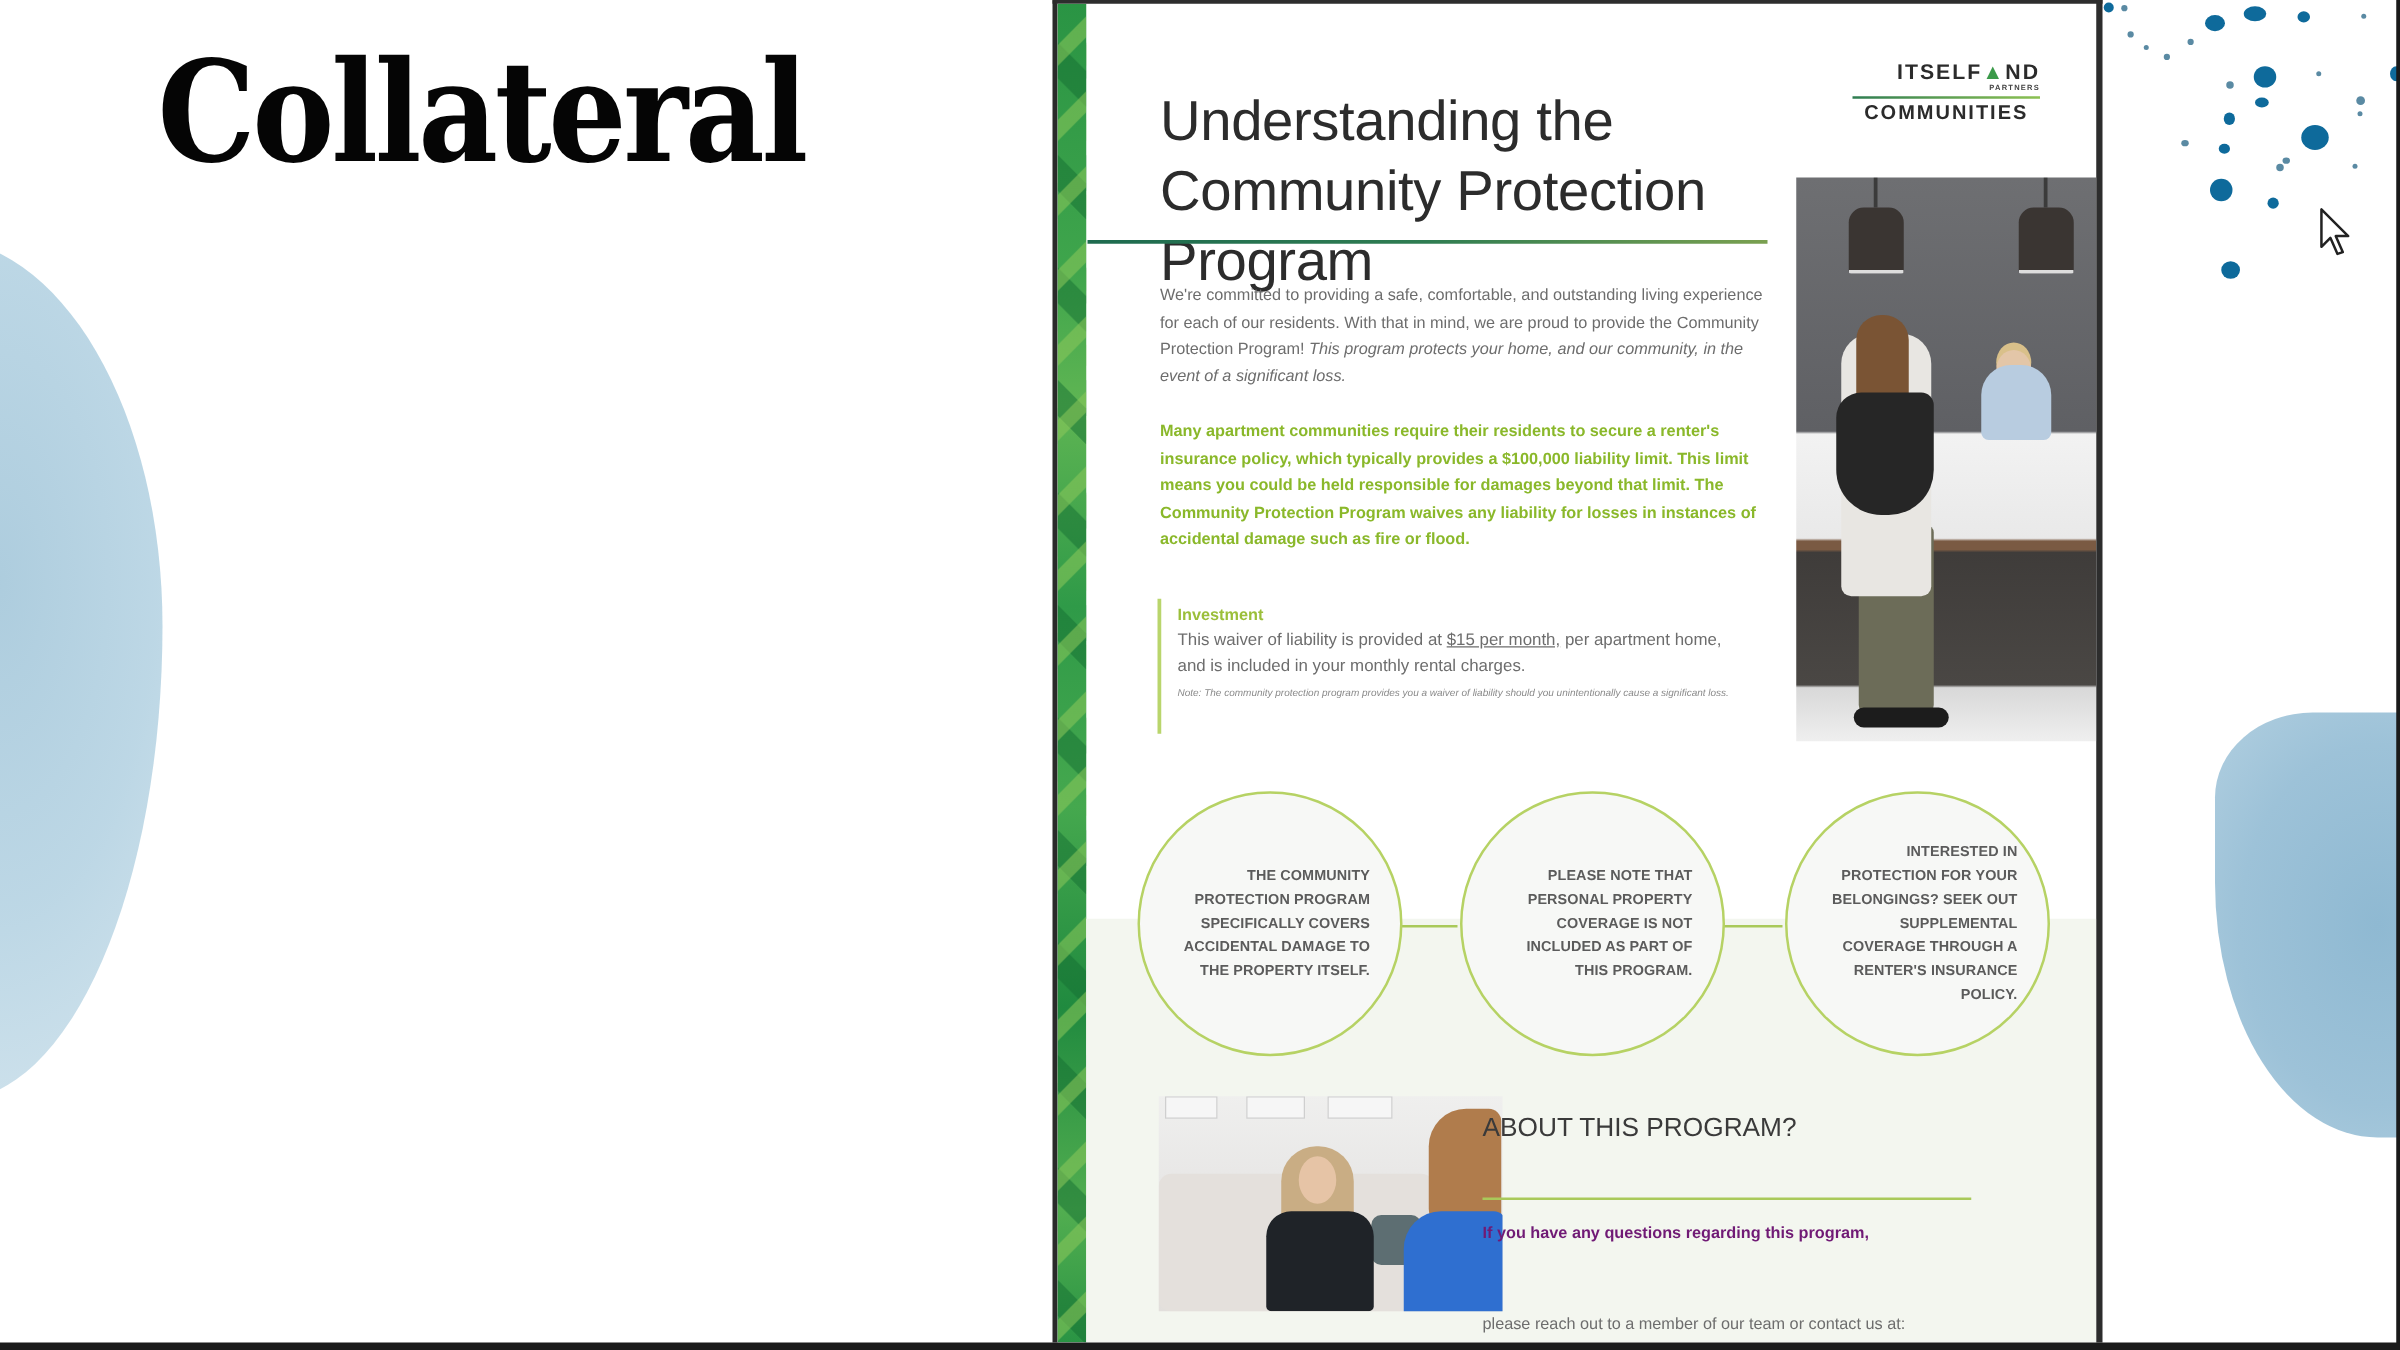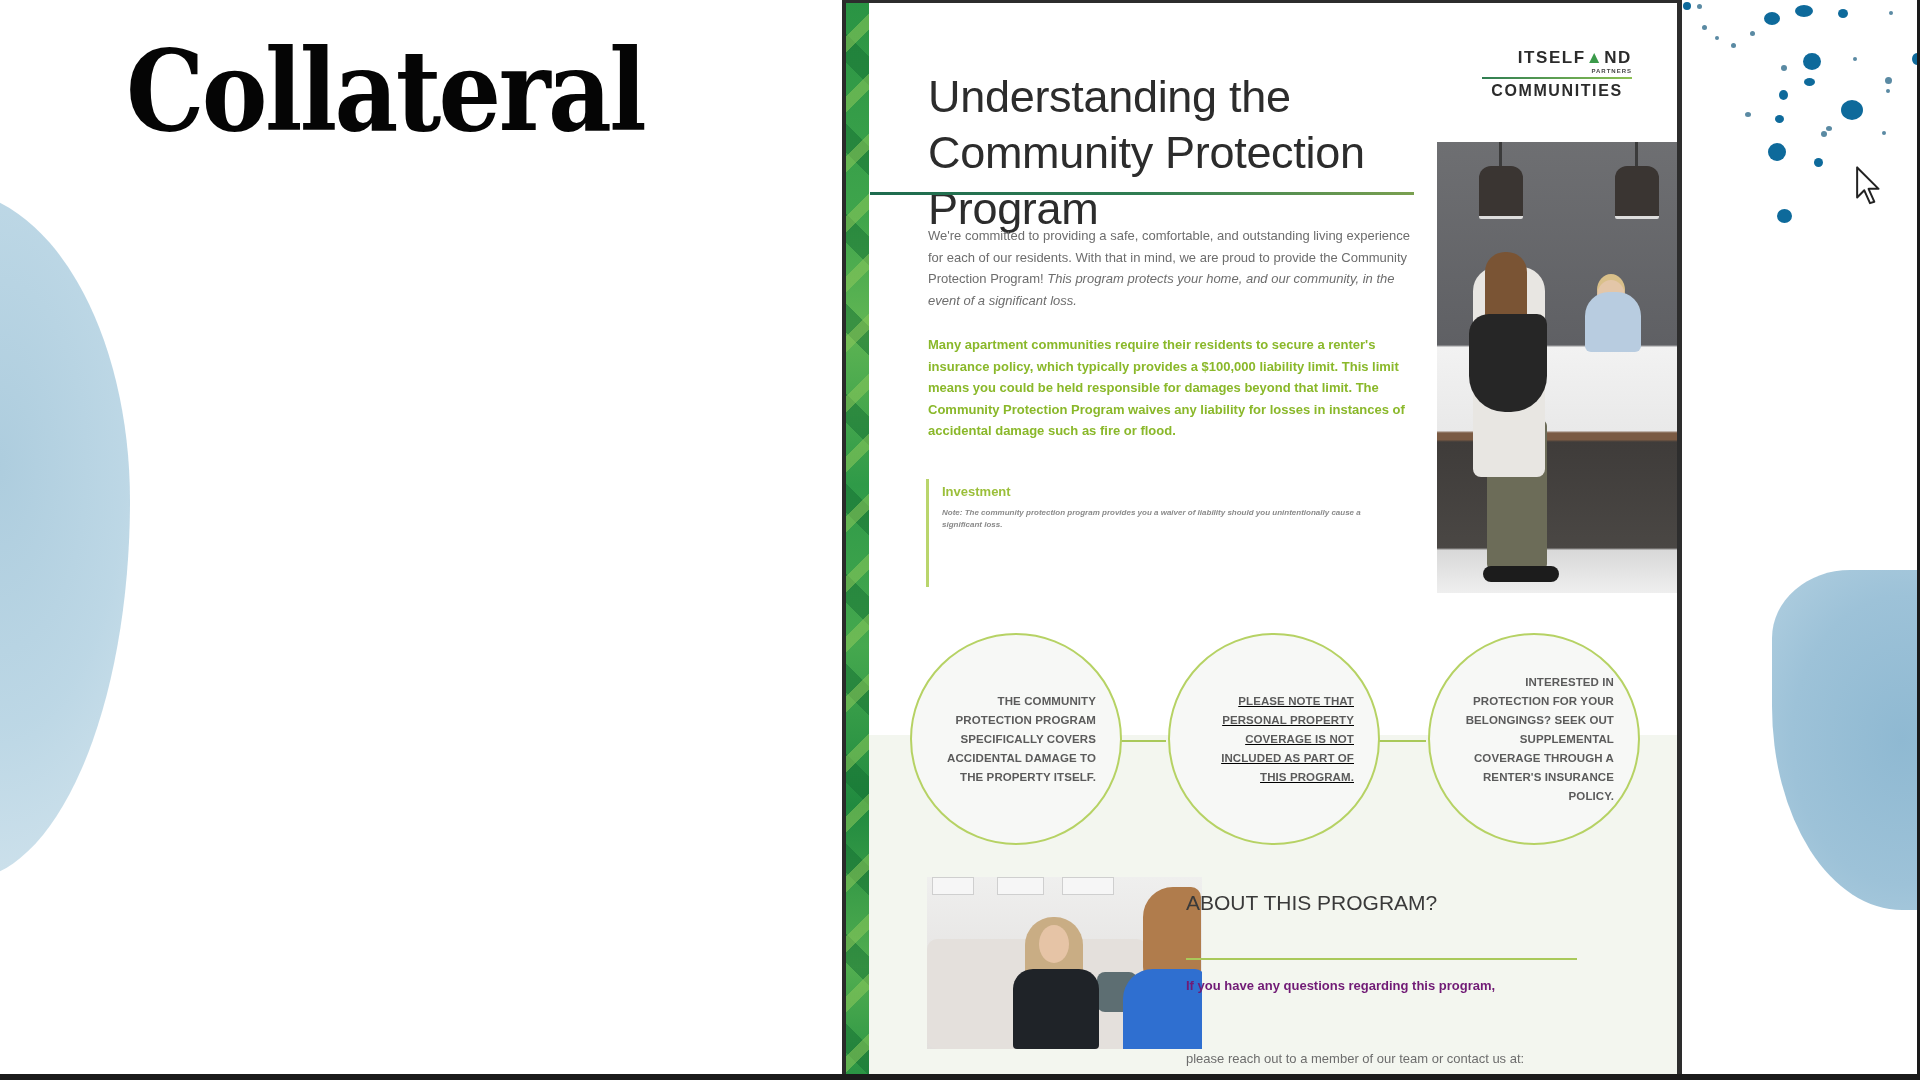--- a/index.html
+++ b/index.html
@@ -77,21 +77,21 @@
     position:absolute; left:82px; top:331px; width:488px;
     font-size:13px; line-height:21.5px; color:#8ab82a; font-weight:bold;
   }
   .invest {
     position:absolute; left:80px; top:476px; width:470px; height:108px;
     border-left:3px solid #b9d56c; padding-left:13px; box-sizing:border-box;
   }
   .invest .h { font-size:13px; font-weight:bold; color:#9bbf3a; line-height:18px; margin-top:4px; }
   .invest .body { font-size:13.5px; line-height:21px; color:#6d6d6d; }
   .invest .body u { text-decoration:underline; }
-  .invest .note { font-size:8px; line-height:12px; color:#8a8a8a; font-style:italic; margin-top:6px;font-weight:bold; }
+  .invest .note { font-size:8px; line-height:12px; color:#8a8a8a; font-style:italic; margin-top:6px; }
 
   .connector { position:absolute; top:737px; height:2px; background:#a9c95a; }
   .circle {
     position:absolute; width:212px; height:212px; border-radius:50%;
     border:2px solid #b6d264; background:#f7f8f6; box-sizing:border-box;
     display:flex; align-items:center; justify-content:center; text-align:right;
   }
   .circle span {
     font-size:11.5px; font-weight:bold; color:#5b5b5b; line-height:19px; width:160px;
     letter-spacing:0.1px;
@@ -189,20 +189,23 @@
   </div>
 
   <div class="p1">
     <span>We're committed to providing a safe, comfortable, and outstanding living experience for each of our residents. With that in mind, we are proud to provide the Community Protection Program! </span><i>This program protects your home, and our community, in the event of a significant loss.</i>
   </div>
 
   <div class="p2">Many apartment communities require their residents to secure a renter's insurance policy, which typically provides a $100,000 liability limit. This limit means you could be held responsible for damages beyond that limit. The Community Protection Program waives any liability for losses in instances of accidental damage such as fire or flood.</div>
 
   <div class="invest">
     <div class="h">Investment</div>
+    <div class="body">
+      <span>This waiver of liability is provided at  </span><u>$15 per month,</u><span> per apartment home, and is included in your monthly rental charges.</span>
+    </div>
     <div class="note">Note: The community protection program provides you a waiver of liability should you unintentionally cause a significant loss.</div>
   </div>
 
   <div class="photo-desk">
     <div class="lamp" style="left:42px;">
         <div class="cord"></div>
         <div class="shade"></div>
       </div>
     <div class="lamp" style="left:178px;">
         <div class="cord"></div>
@@ -215,21 +218,21 @@
     <div class="person1-hair"></div>
     <div class="bag"></div>
     <div class="shoes"></div>
   </div>
 
   <div class="connector" style="left:274px;width:46px;"></div>
   <div class="connector" style="left:530px;width:50px;"></div>
   <div class="circle" style="left:64px;top:630px;">
     <span>THE COMMUNITY PROTECTION PROGRAM SPECIFICALLY COVERS ACCIDENTAL DAMAGE TO THE PROPERTY ITSELF.</span>
   </div>
-  <div class="circle" style="left:322px;top:630px;text-decoration:underline;">
+  <div class="circle" style="left:322px;top:630px;">
     <span>PLEASE NOTE THAT PERSONAL PROPERTY COVERAGE IS NOT INCLUDED AS PART OF THIS PROGRAM.</span>
   </div>
   <div class="circle" style="left:582px;top:630px;">
     <span>INTERESTED IN PROTECTION FOR YOUR BELONGINGS? SEEK OUT SUPPLEMENTAL COVERAGE THROUGH A RENTER'S INSURANCE POLICY.</span>
   </div>
 
   <div class="photo-meeting">
     <div class="frame" style="left:5px;width:40px;"></div>
     <div class="frame" style="left:70px;width:45px;"></div>
     <div class="frame" style="left:135px;width:50px;"></div>

